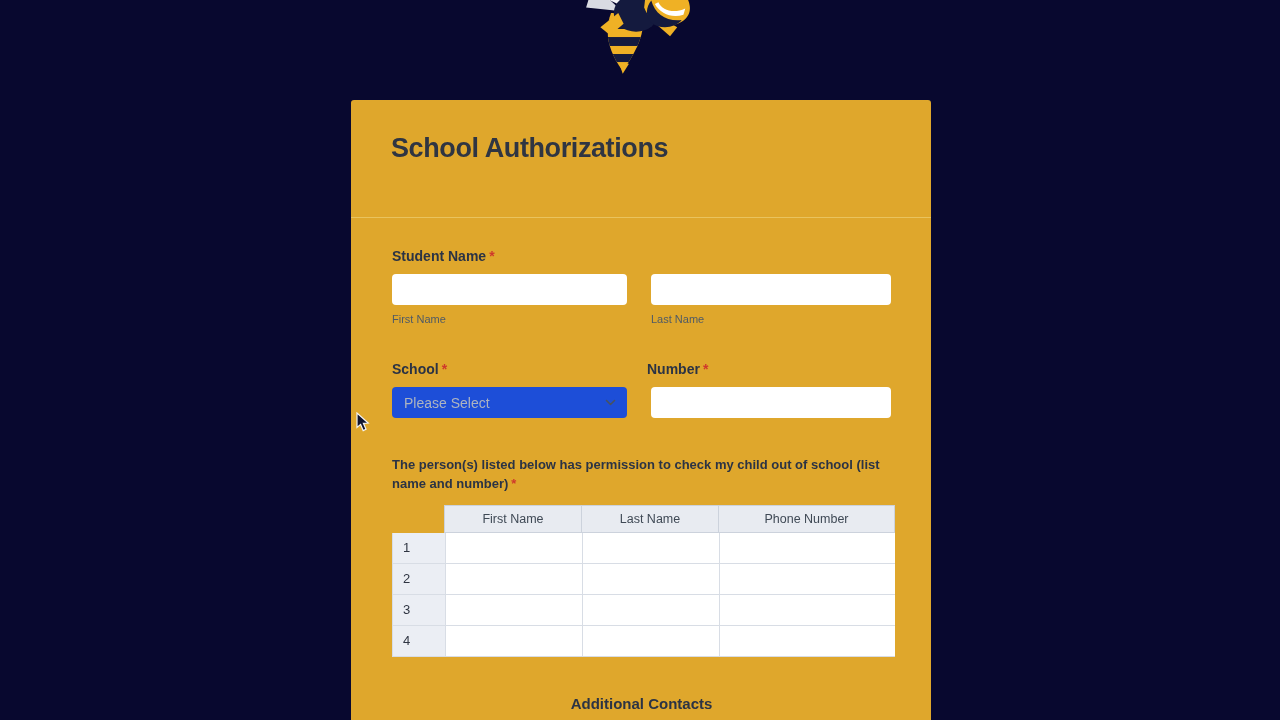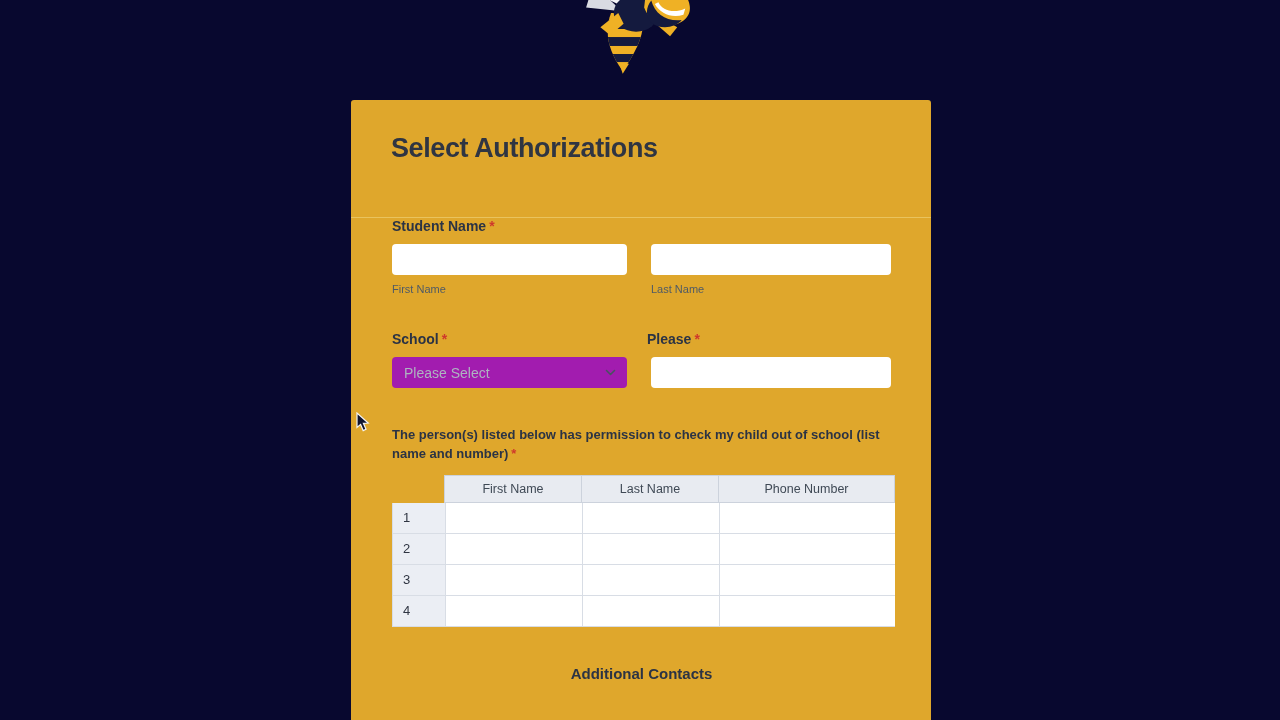--- a/index.html
+++ b/index.html
@@ -66,21 +66,21 @@
     font-weight: bold;
     margin-left: 3px;
   }
 
   .grid2 {
     display: grid;
     grid-template-columns: 235px 240px;
     column-gap: 24px;
   }
 
-  .mt30 { }
+  .mt30 { margin-top: 30px; }
   .mt36 { margin-top: 36px; gap: 20px; }
   .mt38 { margin-top: 38px; }
   .mt10 { margin-top: 10px; }
   .mt11 { margin-top: 11px; }
 
   .text-input {
     width: 100%;
     height: 31px;
     box-sizing: border-box;
     background: #ffffff;
@@ -94,21 +94,21 @@
   }
   .sublabel {
     margin-top: 8px;
     font-size: 11px;
     color: #4f5a66;
   }
 
   .select-box {
     position: relative;
     height: 31px;
-    background: #a21caf;
+    background: #1d4ed8;
     border-radius: 4px;
     display: flex;
     align-items: center;
     padding: 0 28px 0 12px;
     box-sizing: border-box;
     font-size: 14px;
     color: #adb4c0;
     cursor: pointer;
   }
   .select-chevron {
@@ -233,21 +233,21 @@
 
     <path d="M95 22 C101 33 114 38 127 34 L129 27 C116 33 103 29 99 20 Z" fill="#ffffff"></path>
 
     <circle cx="96" cy="12" r="4.5" fill="#141a3e"></circle>
   </svg>
 </div>
 
 <div class="card">
 
   <div class="card-header">
-    <div class="form-title">Select Authorizations</div>
+    <div class="form-title">School Authorizations</div>
   </div>
 
   <div class="card-body">
 
     <div class="q-label mt30">
       <span>Student Name</span><span class="req">*</span>
     </div>
     <div class="grid2 mt10">
       <div>
         <input class="text-input" type="text" value="" style="">
@@ -257,21 +257,21 @@
         <input class="text-input" type="text" value="" style="">
         <div class="sublabel">Last Name</div>
       </div>
     </div>
 
     <div class="grid2 mt36">
       <div class="q-label">
         <span>School</span><span class="req">*</span>
       </div>
       <div class="q-label">
-        <span>Please</span><span class="req">*</span>
+        <span>Number</span><span class="req">*</span>
       </div>
     </div>
     <div class="grid2 mt10">
       <div class="select-box">
         <span>Please Select</span>
         <svg class="select-chevron" viewBox="0 0 13 13">
           <polyline points="2.5,4.5 6.5,8.5 10.5,4.5" fill="none" stroke="#48525f" stroke-width="1.6" stroke-linecap="round" stroke-linejoin="round"></polyline>
         </svg>
       </div>
       <div>

